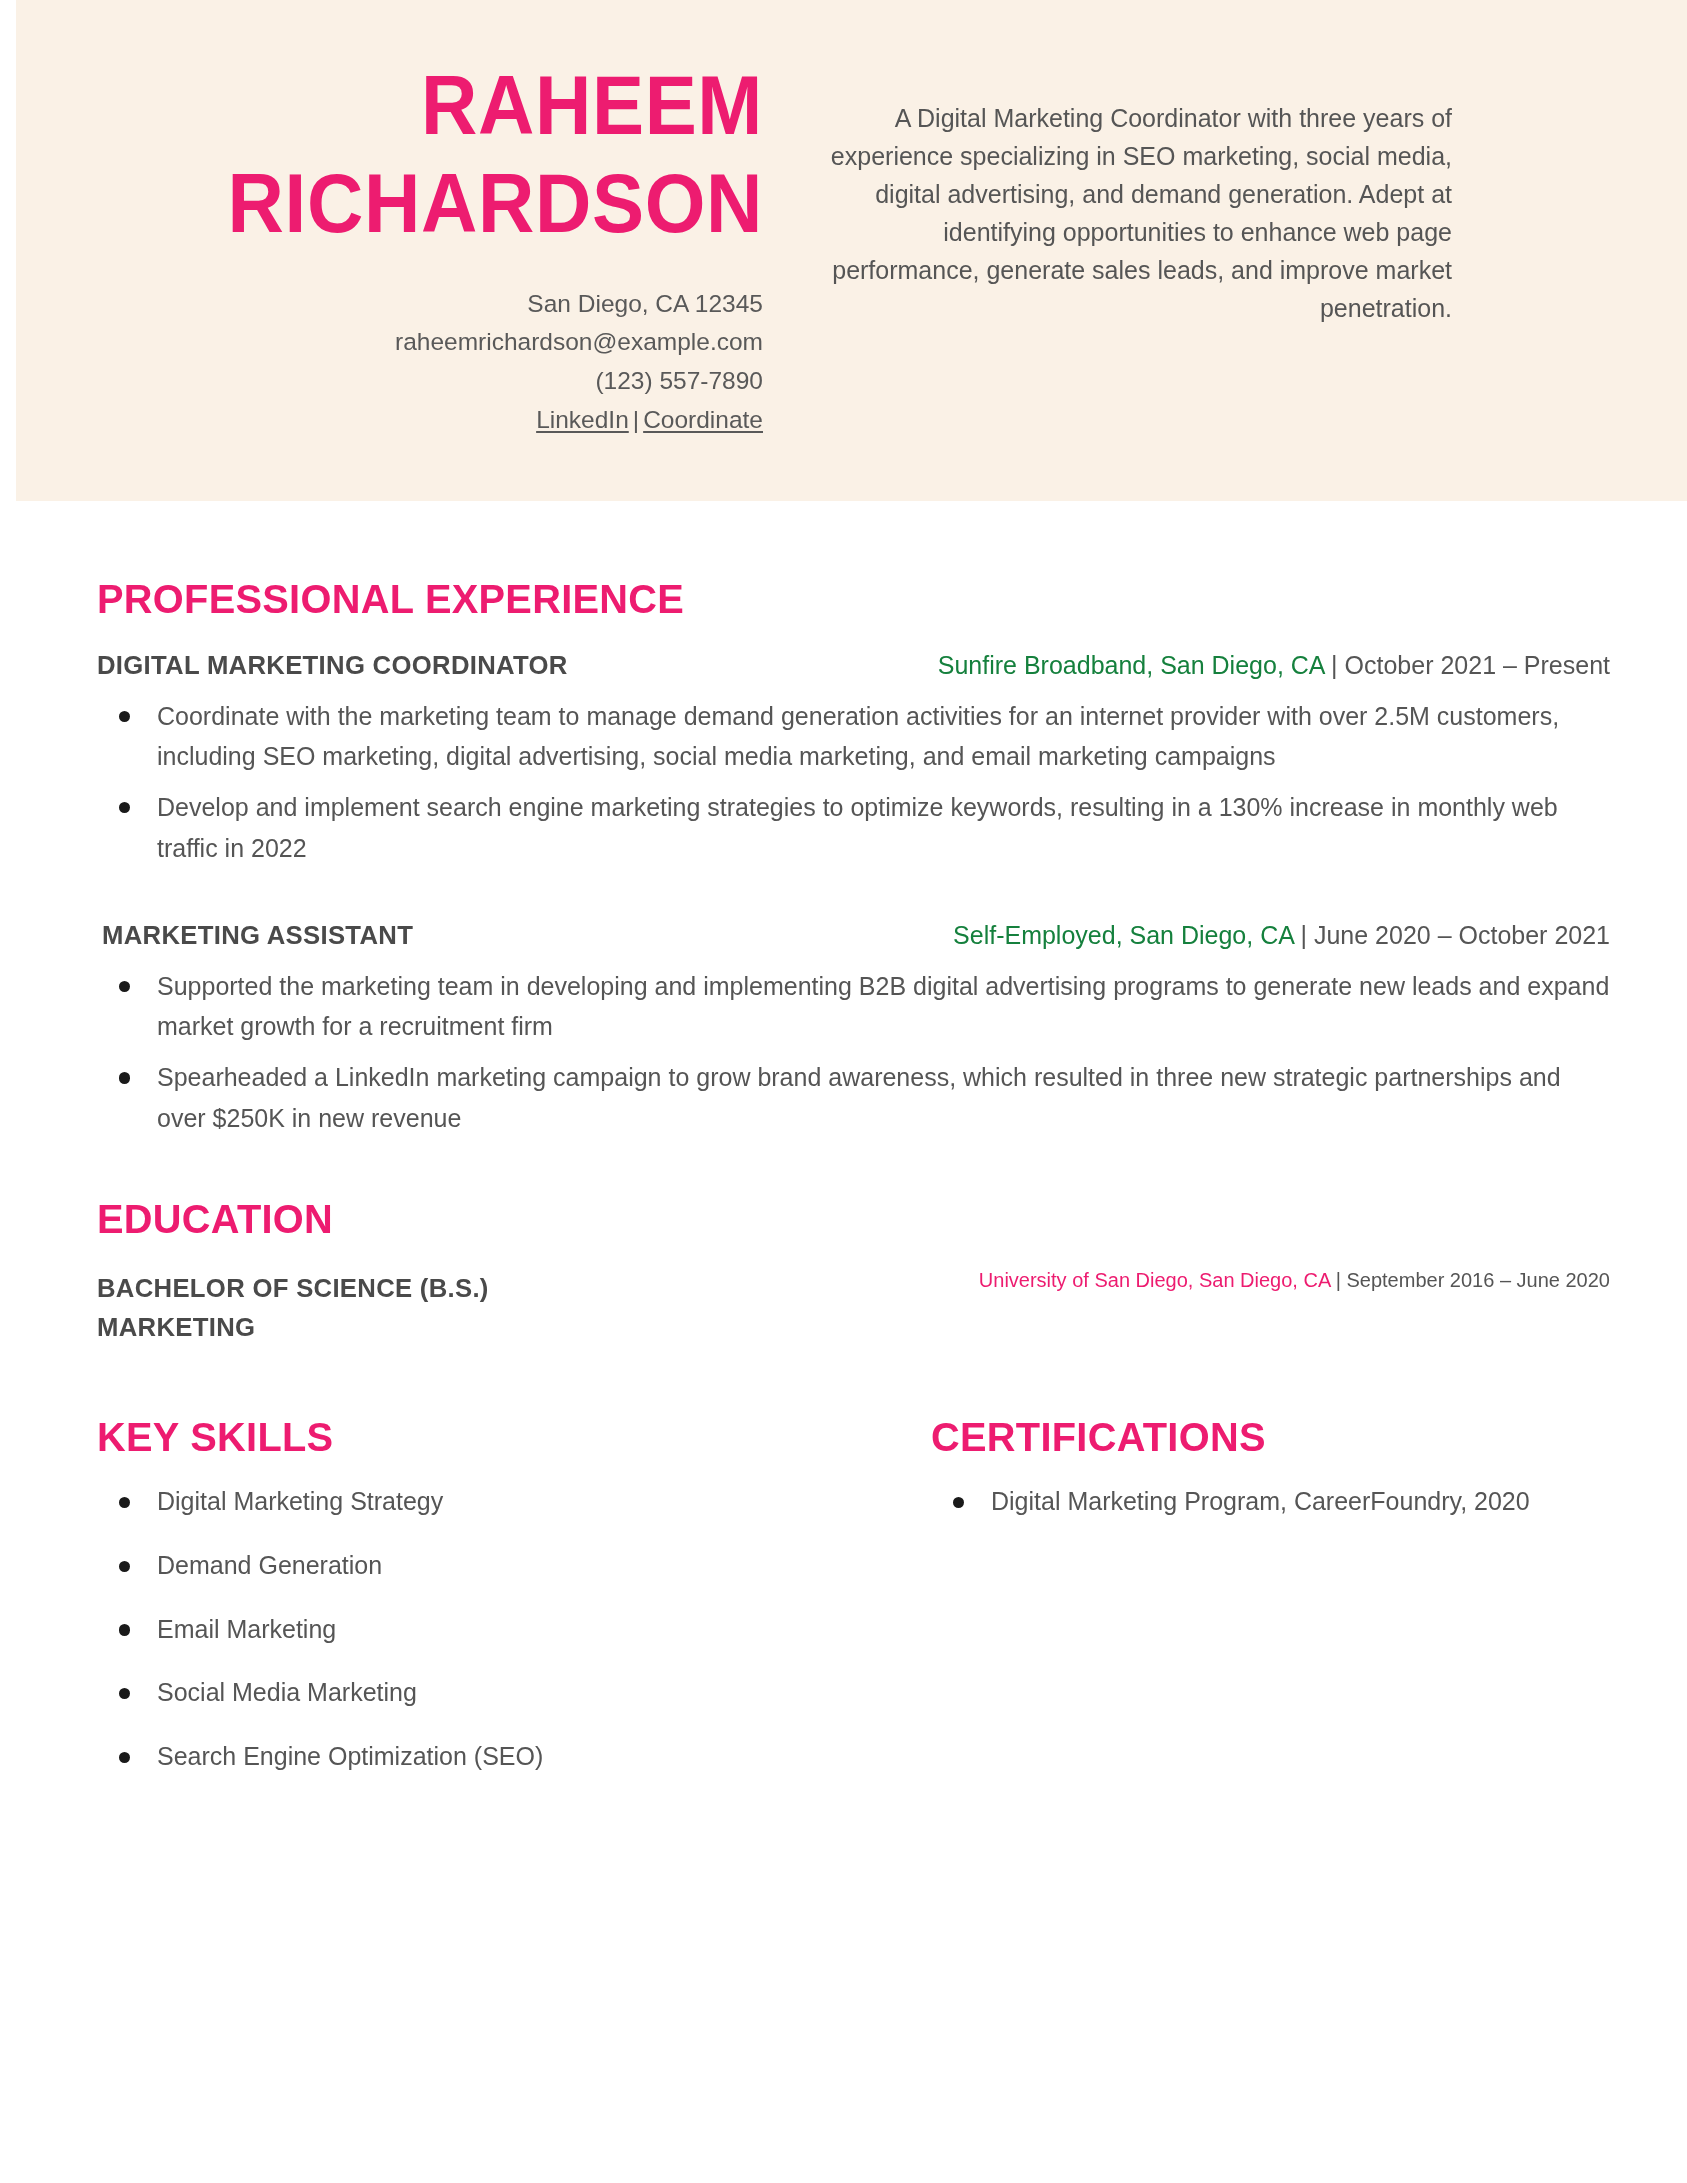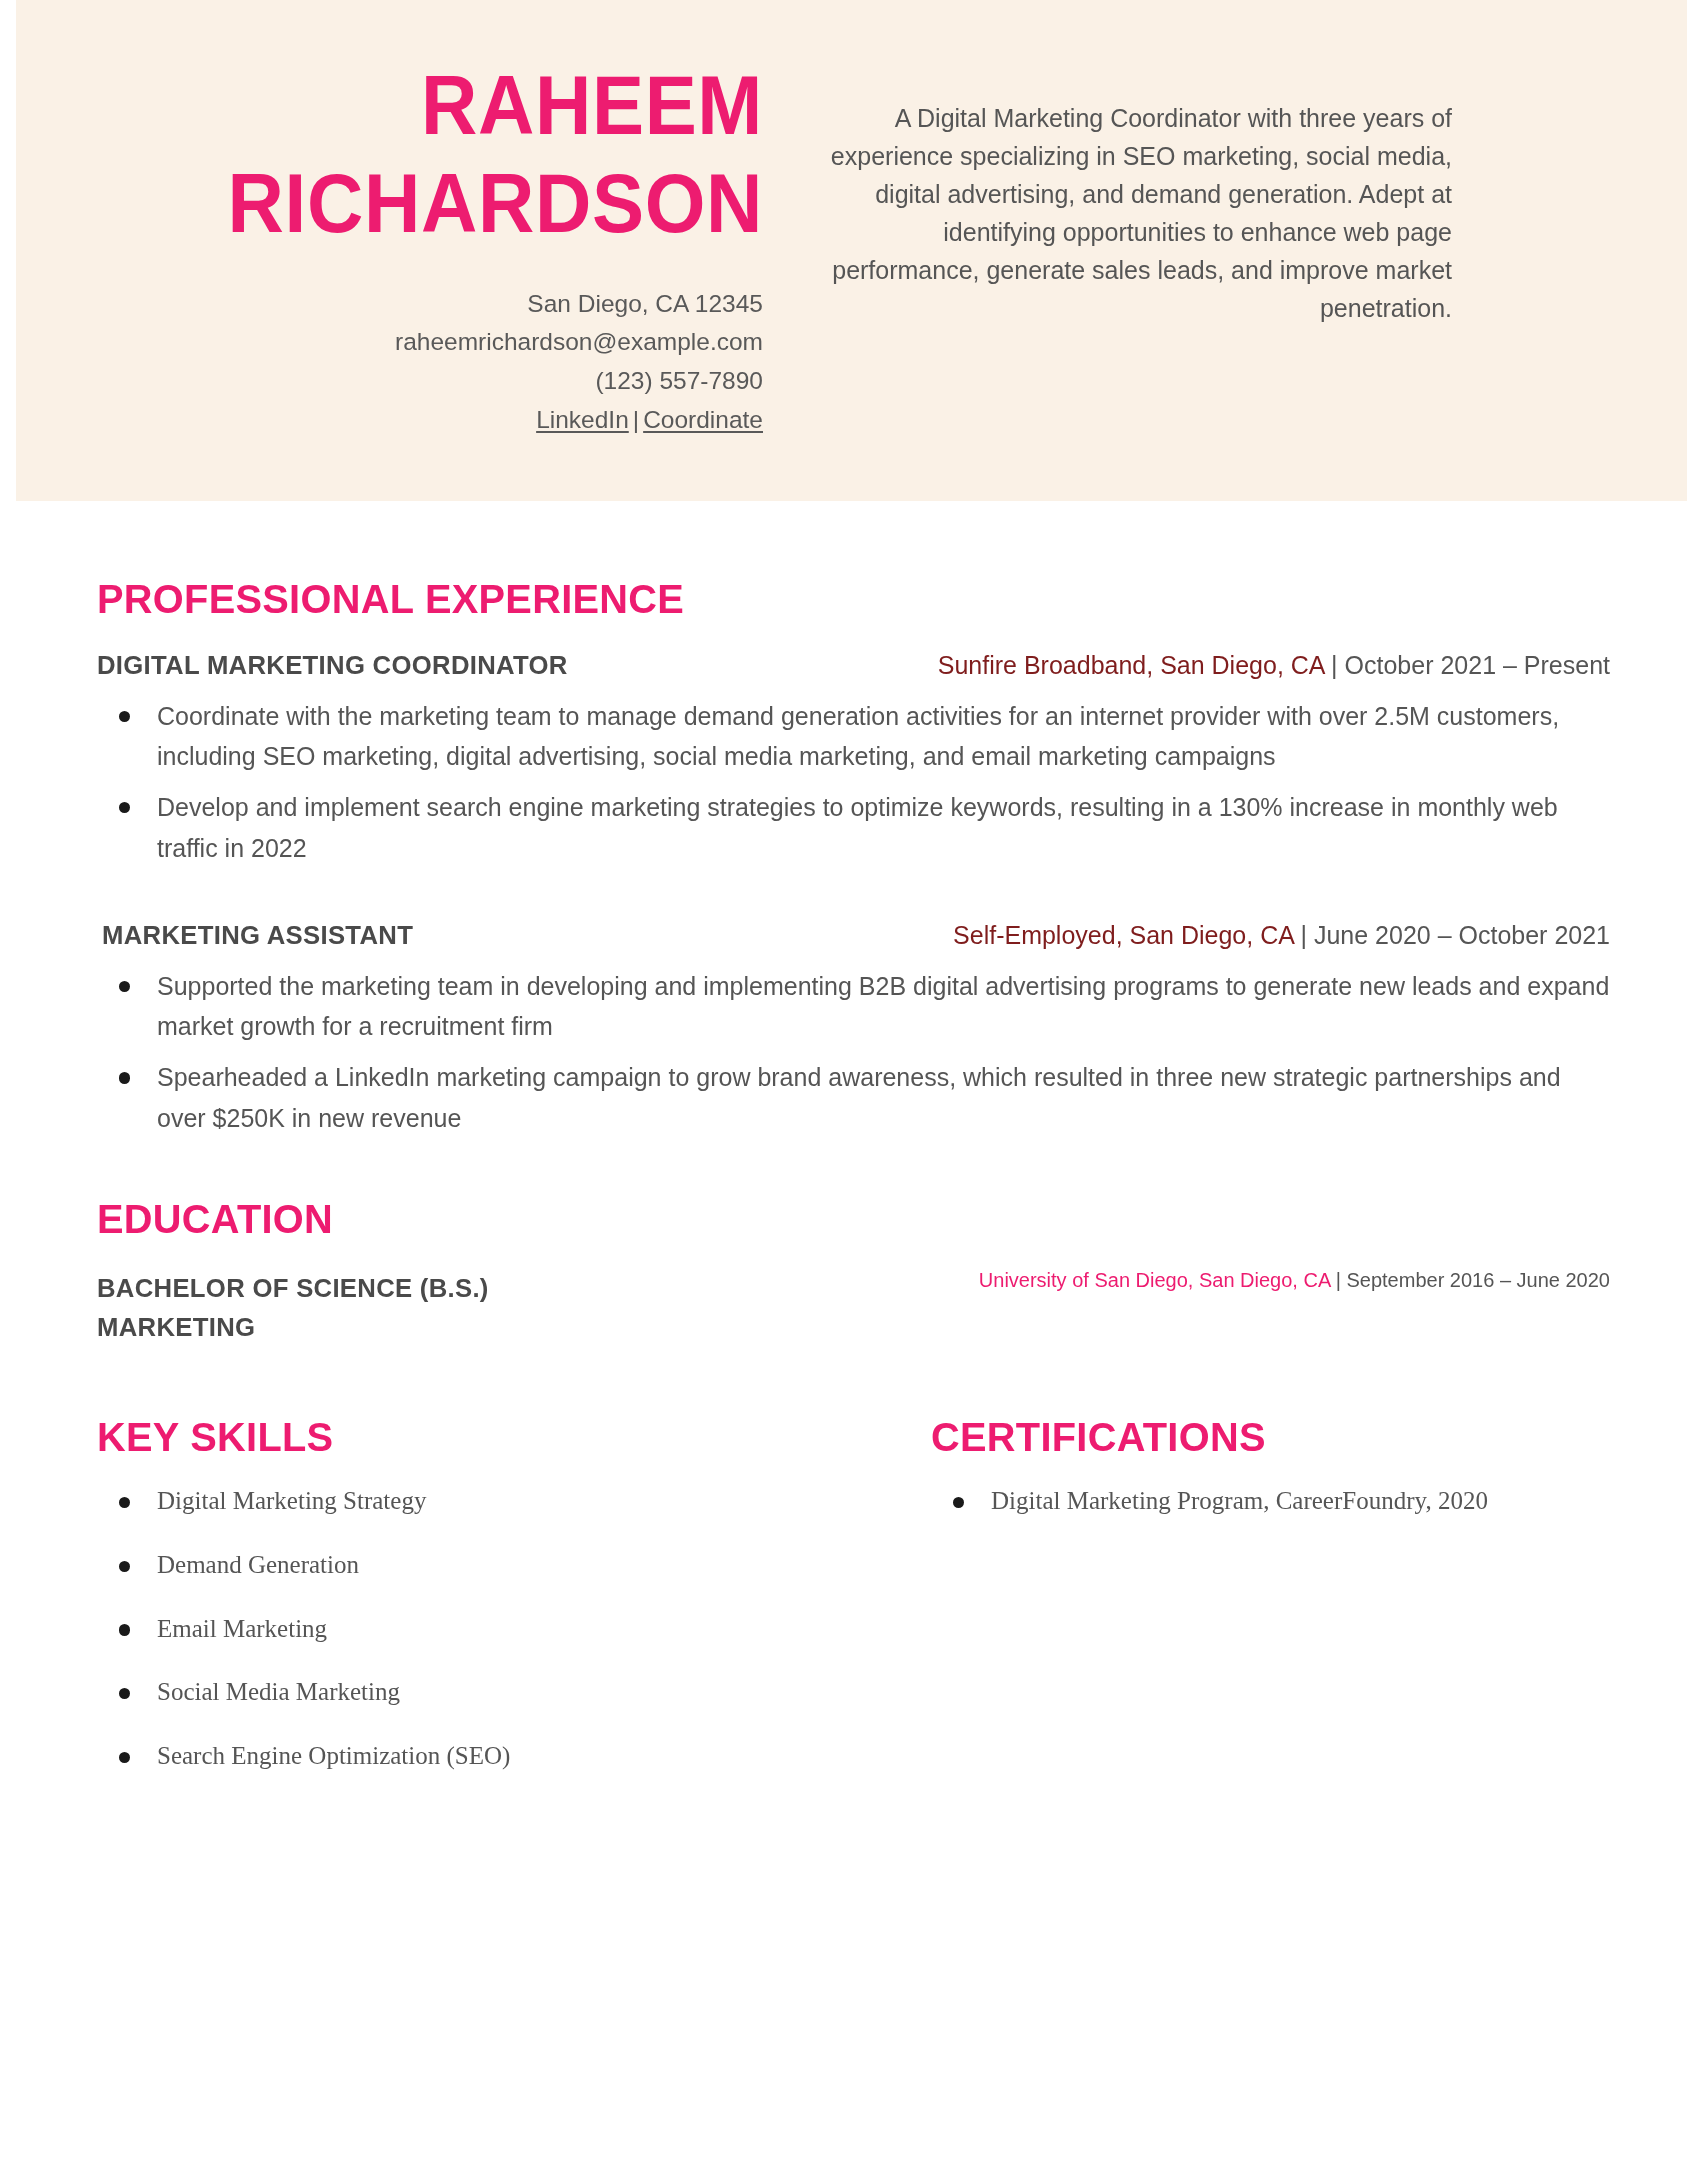--- a/index.html
+++ b/index.html
@@ -133,21 +133,21 @@
     transform: scaleX(0.97);
     transform-origin: left center;
   }
 
   .job-meta {
     font-size: 25px;
     color: #555555;
     white-space: nowrap;
   }
   .job-company {
-    color: #7f1d1d;
+    color: #15803d;
   }
   .job-dates {
     color: #555555;
   }
 
   ul.bullets {
     list-style: none;
     margin: 14.6px 0 0 0;
     padding: 0;
   }
@@ -206,21 +206,20 @@
     margin: 24px 0 0 0;
     padding: 0;
   }
   ul.plain > li {
     position: relative;
     padding-left: 60px;
     color: #555555;
     font-size: 25px;
     line-height: 1.55;
     margin-bottom: 25px;
-    font-family: Liberation Serif, serif;
   }
   ul.plain > li:before {
     content: "";
     position: absolute;
     left: 22px;
     top: 14.6px;
     width: 11.2px;
     height: 11.2px;
     border-radius: 50%;
     background: #1a1a1a;

